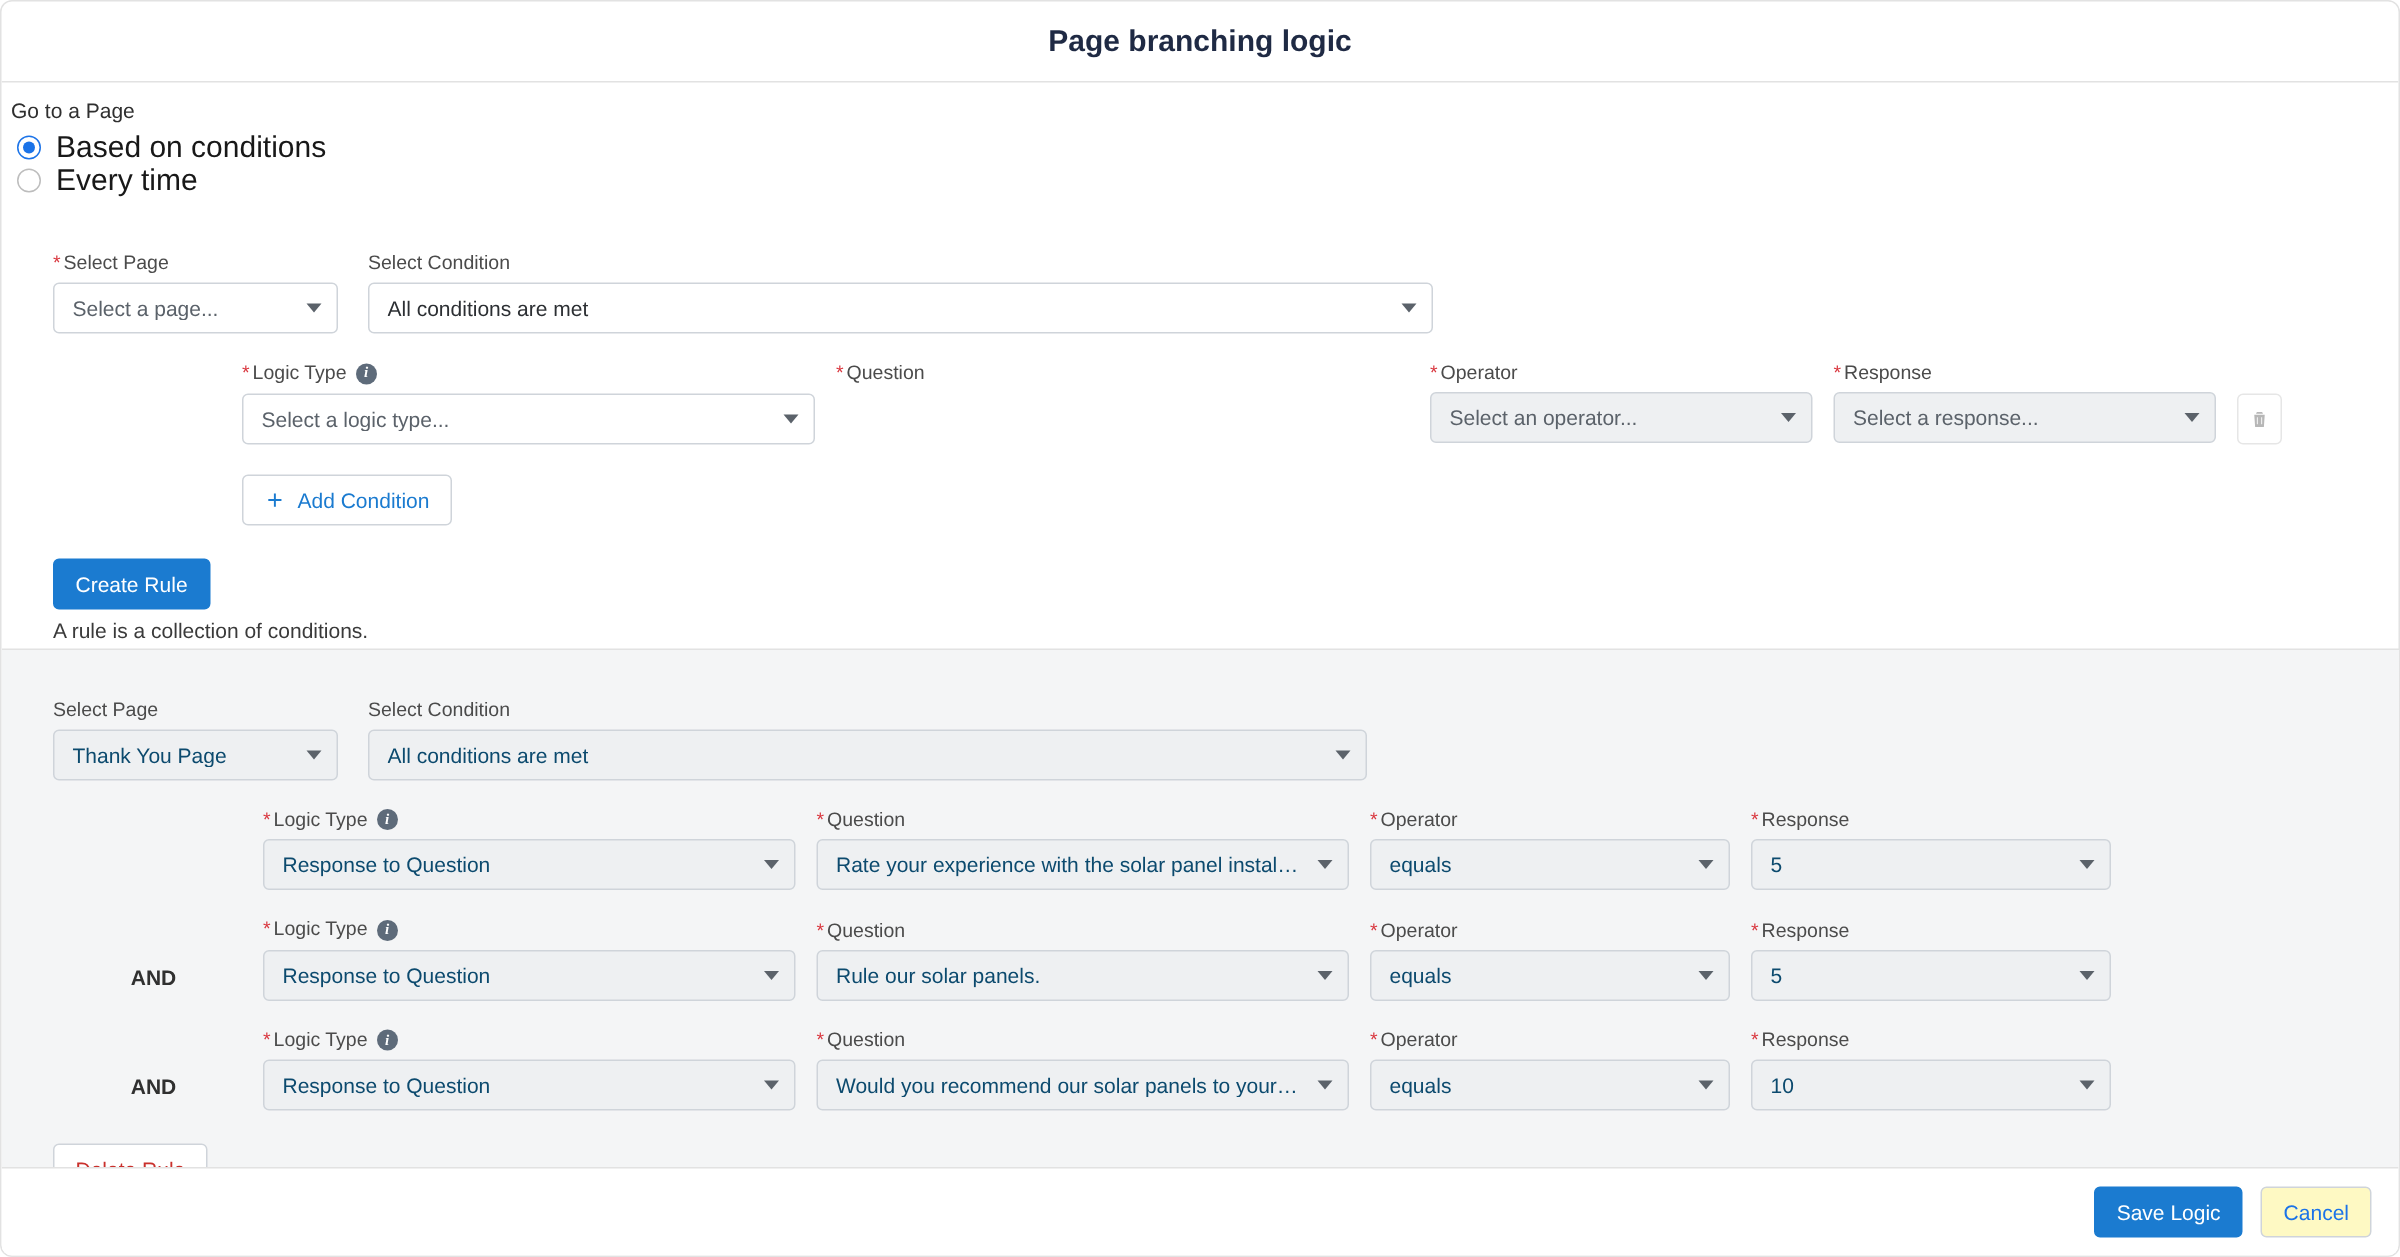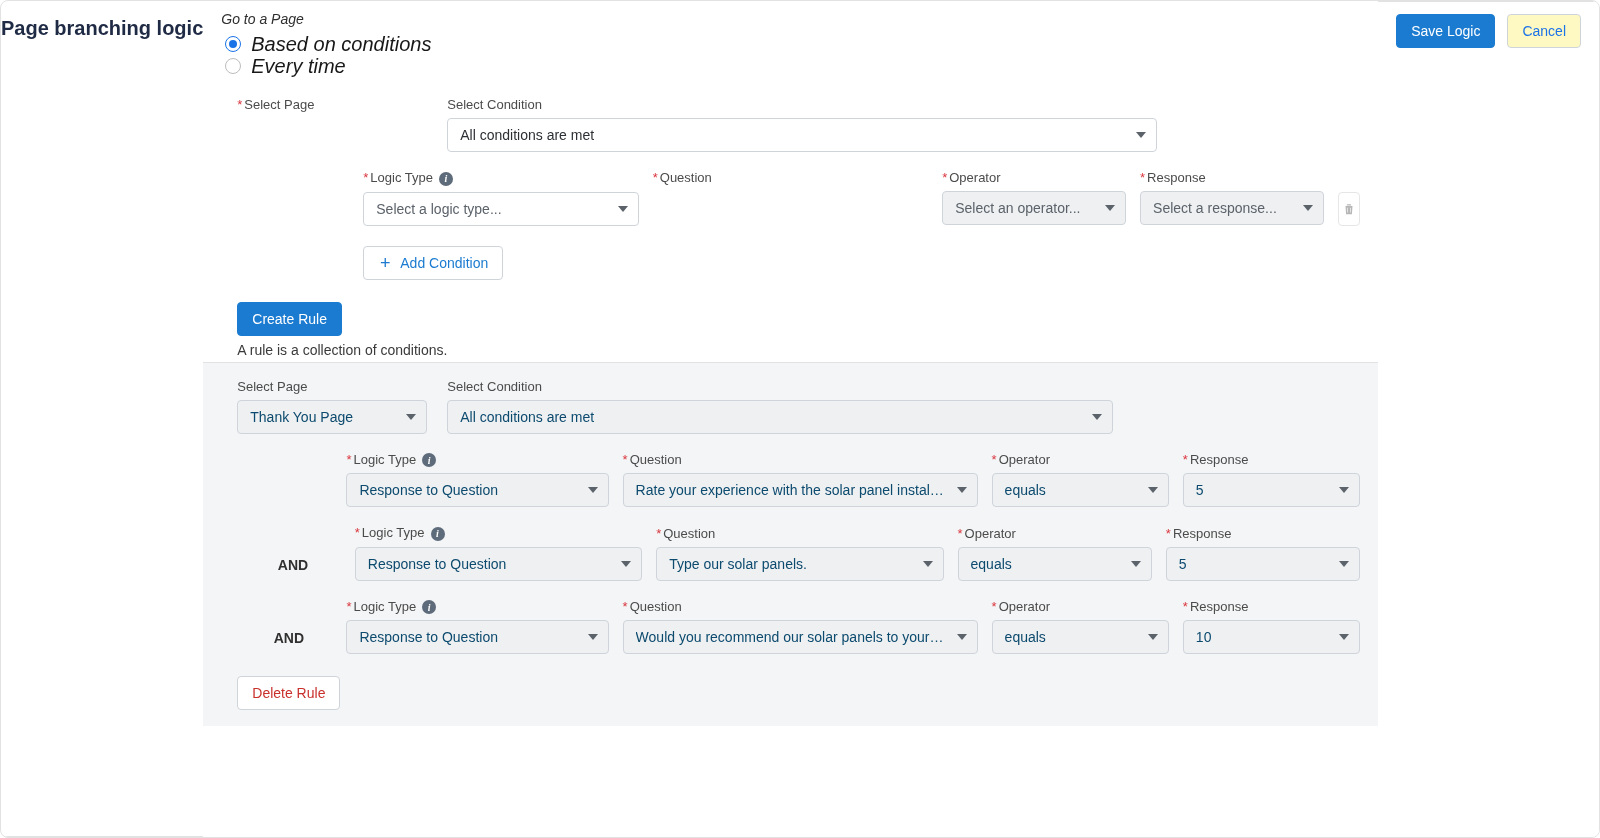--- a/index.html
+++ b/index.html
@@ -7,42 +7,41 @@
       font-family: -apple-system, BlinkMacSystemFont, "Segoe UI", Arial, sans-serif;
       background: #fff;
       color: #181818;
     }
     .window {
       width: 1600px;
       height: 838px;
       border: 1px solid #e2e2e2;
       border-radius: 8px;
       display: flex;
-      flex-direction: row;
+      flex-direction: column;
       overflow: hidden;
       margin: 0;
     }
     .header {
       text-align: center;
       padding: 16px 0 14px;
       border-bottom: 1px solid #e2e2e2;
     }
     .header h1 {
       font-size: 20px;
       font-weight: 600;
       color: #1f2a44;
     }
     .body {
       flex: 1;
       overflow: auto;
       padding: 0 0 0 0;
     }
     .go-to {
-      padding: 10px 18px 14px;
-      font-style: italic;
+      padding: 10px 6px 14px;
     }
     .go-to-title {
       font-size: 14px;
       color: #2f2f2f;
       margin-bottom: 6px;
     }
     .radio-group { margin-left: 4px; }
     .radio-row {
       display: flex;
       align-items: center;
@@ -57,21 +56,21 @@
       background:#fff;
     }
     .radio.checked { border-color:#1b73e8; }
     .radio .dot { width:8px; height:8px; border-radius:50%; background:#1b73e8; display:none;}
     .radio.checked .dot { display:block; }
 
     .section-upper {
       padding: 6px 18px 0 34px;
     }
     .row { display:flex; gap: 20px; align-items:flex-start; }
-    .field { display:flex; flex-direction:column; gap:6px; }
+    .field { display:flex; flex-direction:column; gap:6px;margin-top:16px; }
     .label { font-size: 13px; color:#4b4b4b; }
     .req { color:#d9363e; margin-right:2px; }
     .label .info-icon {
       display:inline-flex; width:14px; height:14px; border-radius:50%;
       background:#5e6b7a; color:#fff; font-size:10px; font-weight:700;
       align-items:center; justify-content:center; margin-left:6px; vertical-align:middle;
       font-style: italic; font-family: Georgia, serif;
     }
     .select {
       height: 34px;
@@ -181,20 +180,24 @@
           <span class="radio"></span>
           <span>Every time</span>
         </div>
       </div>
     </div>
 
     <div class="section-upper">
       <div class="row">
         <div class="field" style="width:190px">
           <span class="label"><span class="req">*</span><span>Select Page</span></span>
+          <div class="select">
+            <span class="val">Select a page...</span>
+            <span class="chev"></span>
+          </div>
         </div>
         <div class="field" style="width:710px">
           <span class="label">Select Condition</span>
           <div class="select filled">
             <span class="val">All conditions are met</span>
             <span class="chev"></span>
           </div>
         </div>
       </div>
 
@@ -300,21 +303,21 @@
         <div class="cond-cell" style="width:355px">
           <span class="label"><span class="req">*</span><span>Logic Type</span><span class="info-icon">i</span></span>
           <div class="select gray filled">
               <span class="val">Response to Question</span>
               <span class="chev"></span>
             </div>
         </div>
         <div class="cond-cell" style="width:355px">
           <span class="label"><span class="req">*</span><span>Question</span></span>
           <div class="select gray filled">
-              <span class="val">Type our solar panels.</span>
+              <span class="val">Rule our solar panels.</span>
               <span class="chev"></span>
             </div>
         </div>
         <div class="cond-cell" style="width:240px">
           <span class="label"><span class="req">*</span><span>Operator</span></span>
           <div class="select gray filled">
               <span class="val">equals</span>
               <span class="chev"></span>
             </div>
         </div>

